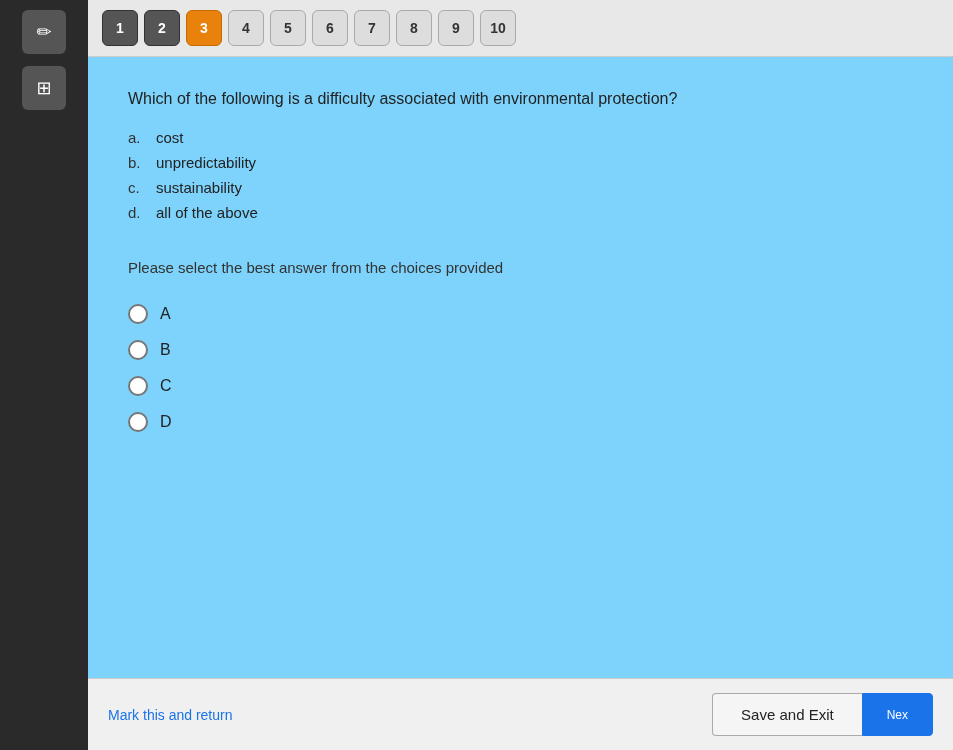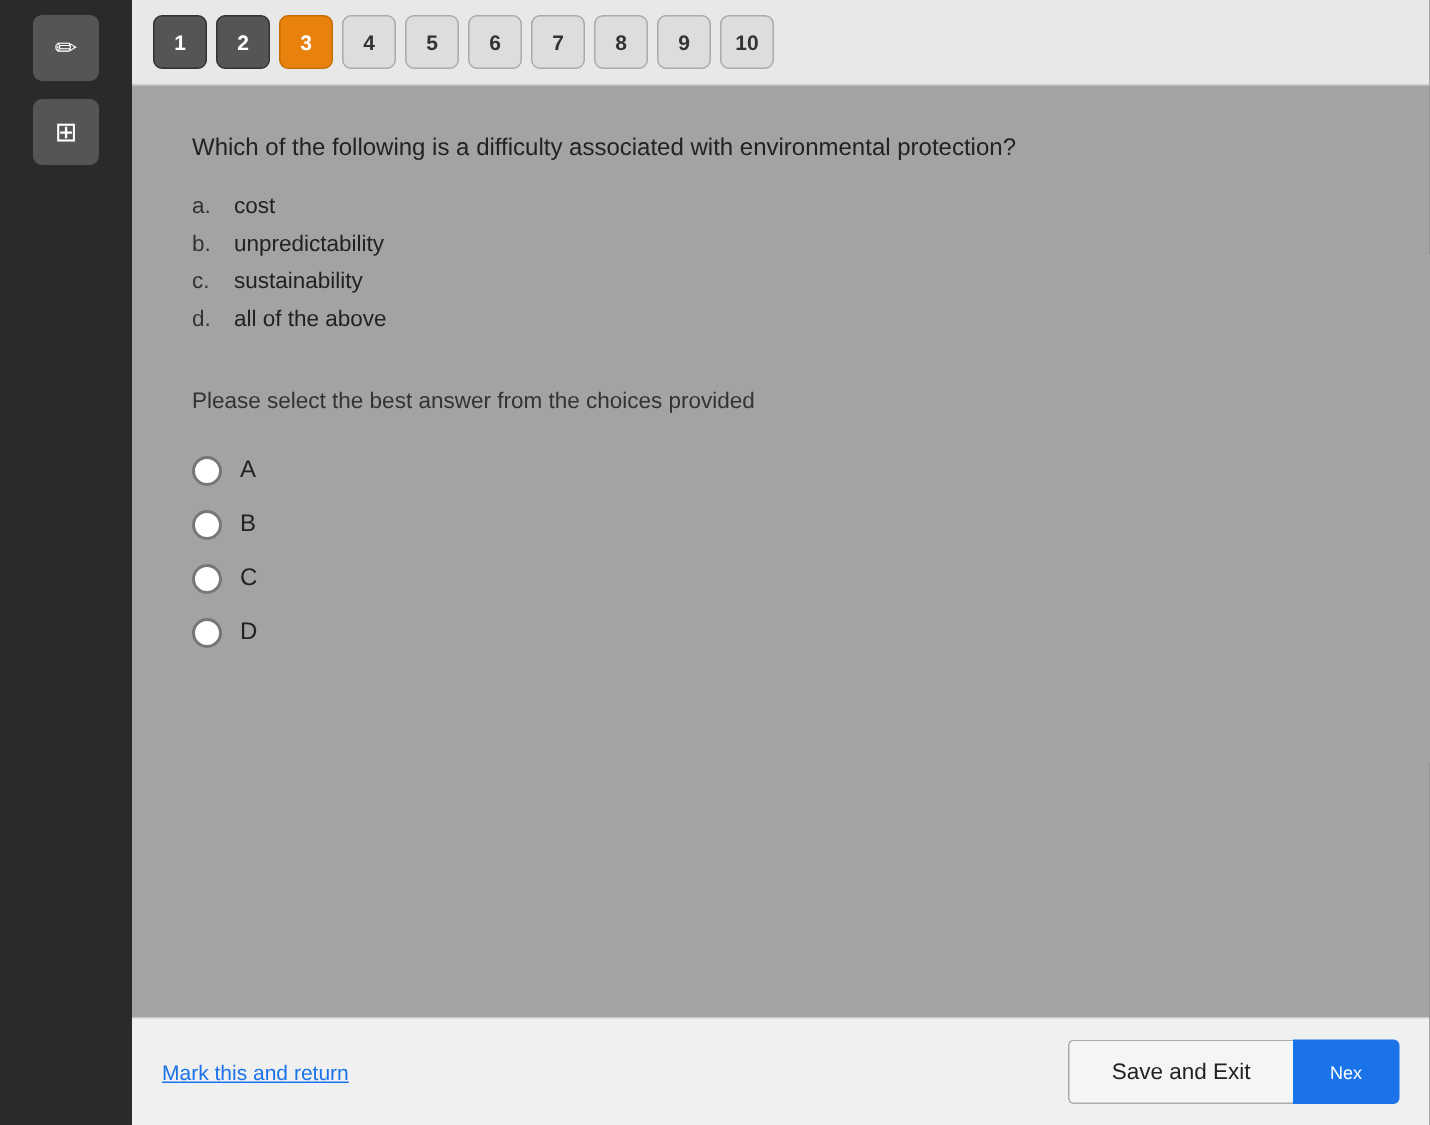--- a/index.html
+++ b/index.html
@@ -90,21 +90,21 @@
 
     .nav-btn.active-dark {
       background: #555;
       border-color: #333;
       color: #fff;
     }
 
     
     .content-area {
       flex: 1;
-      background: #a3a3a3;
+      background: #7dd3fc;
       padding: 30px 40px 20px 40px;
       display: flex;
       flex-direction: column;
       overflow-y: auto;
     }
 
     .question-text {
       font-size: 16px;
       color: #222;
       margin-bottom: 18px;
@@ -184,21 +184,20 @@
       display: flex;
       flex-direction: row;
       align-items: center;
       justify-content: space-between;
       flex-shrink: 0;
     }
 
     .mark-return-link {
       font-size: 14px;
       color: #1a73e8;
-      text-decoration: underline;
       cursor: pointer;
     }
 
     .bottom-right-btns {
       display: flex;
       flex-direction: row;
       gap: 0;
     }
 
     .save-exit-btn {

